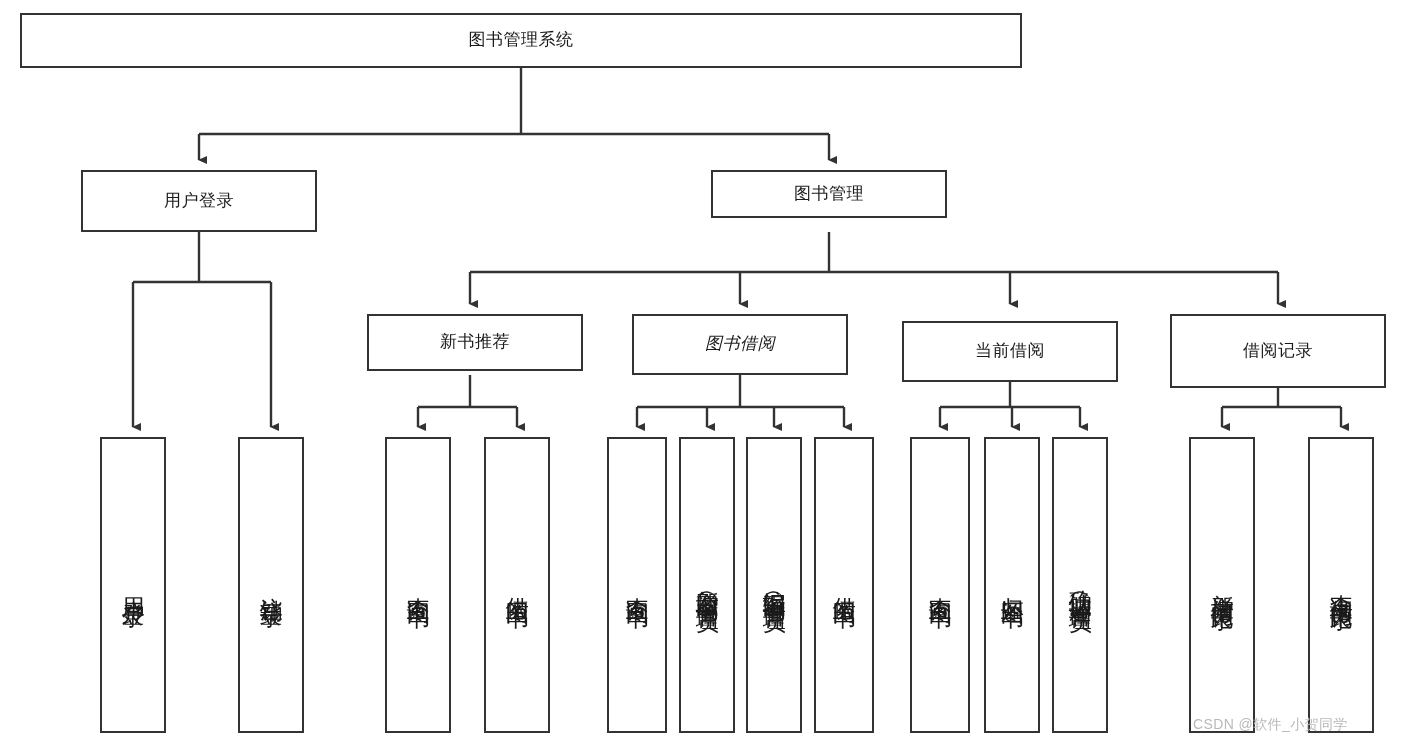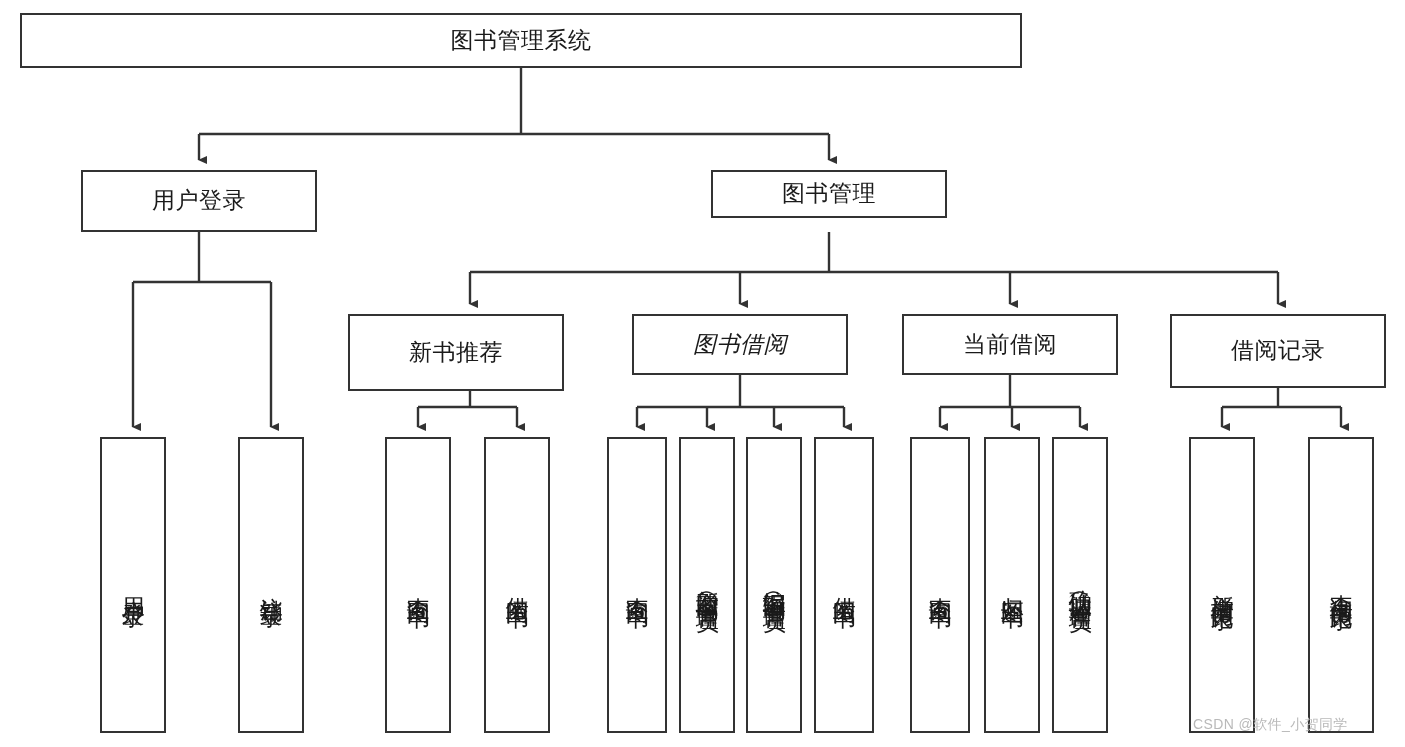--- a/index.html
+++ b/index.html
@@ -33,21 +33,21 @@
     align-items: center;
     justify-content: center;
   }
   .node-label {
     color: #1a1a1a;
     line-height: 1.18;
     text-align: center;
     white-space: pre;
   }
   .node-horizontal .node-label {
-    font-size: 23px;
+    font-size: 17px;
     letter-spacing: 0.5px;
   }
   .node-vertical {
     align-items: center;
     justify-content: center;
   }
   .node-vertical .node-label {
     writing-mode: vertical-rl;
     text-orientation: upright;
     font-size: 23px;
@@ -114,27 +114,27 @@
   <div id="nodes-layer">
       <div class="node-box node-horizontal" style="left: 20px; top: 13px; width: 1002px; height: 55px;">
         <span class="node-label">图书管理系统</span>
       </div>
       <div class="node-box node-horizontal" style="left: 81px; top: 170px; width: 236px; height: 62px;">
         <span class="node-label">用户登录</span>
       </div>
       <div class="node-box node-horizontal" style="left: 711px; top: 170px; width: 236px; height: 48px;">
         <span class="node-label">图书管理</span>
       </div>
-      <div class="node-box node-horizontal" style="left: 348px; top: 314px; width: 216px; height: 77px;">
+      <div class="node-box node-horizontal" style="left: 367px; top: 314px; width: 216px; height: 57px;">
         <span class="node-label">新书推荐</span>
       </div>
       <div class="node-box node-horizontal" style="left: 632px; top: 314px; width: 216px; height: 61px; font-style: italic;">
         <span class="node-label">图书借阅</span>
       </div>
-      <div class="node-box node-horizontal" style="left: 902px; top: 314px; width: 216px; height: 61px;">
+      <div class="node-box node-horizontal" style="left: 902px; top: 321px; width: 216px; height: 61px;">
         <span class="node-label">当前借阅</span>
       </div>
       <div class="node-box node-horizontal" style="left: 1170px; top: 314px; width: 216px; height: 74px;">
         <span class="node-label">借阅记录</span>
       </div>
       <div class="node-box node-vertical" style="left: 100px; top: 437px; width: 66px; height: 296px;">
         <span class="node-label">用户登录</span>
       </div>
       <div class="node-box node-vertical" style="left: 238px; top: 437px; width: 66px; height: 296px;">
         <span class="node-label">注销登录</span>

